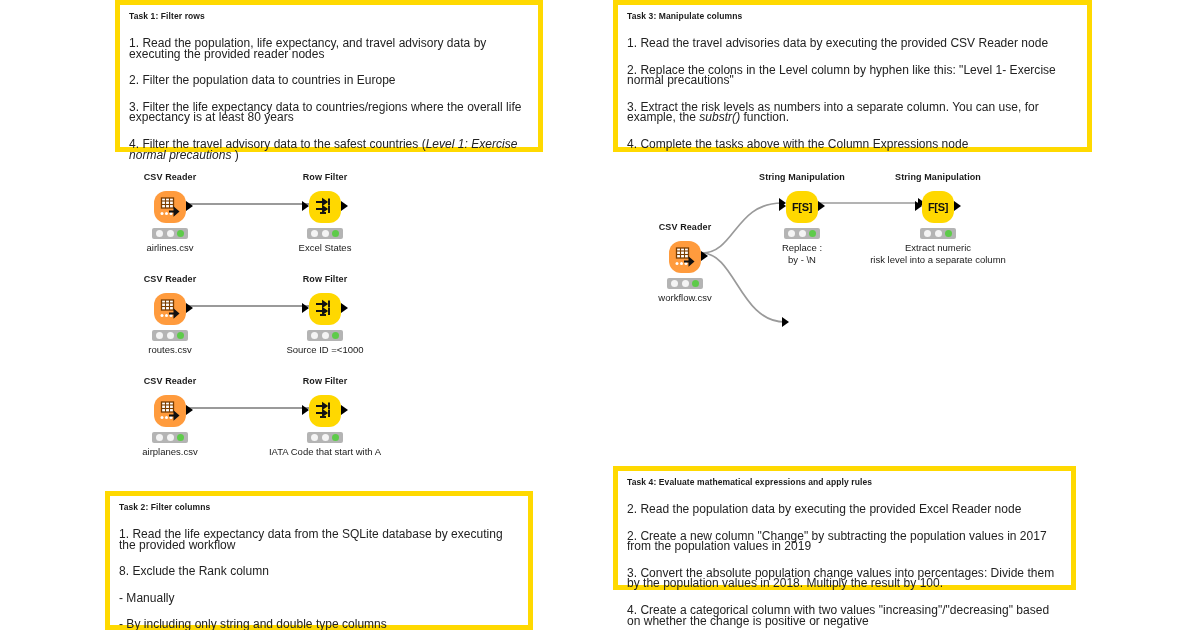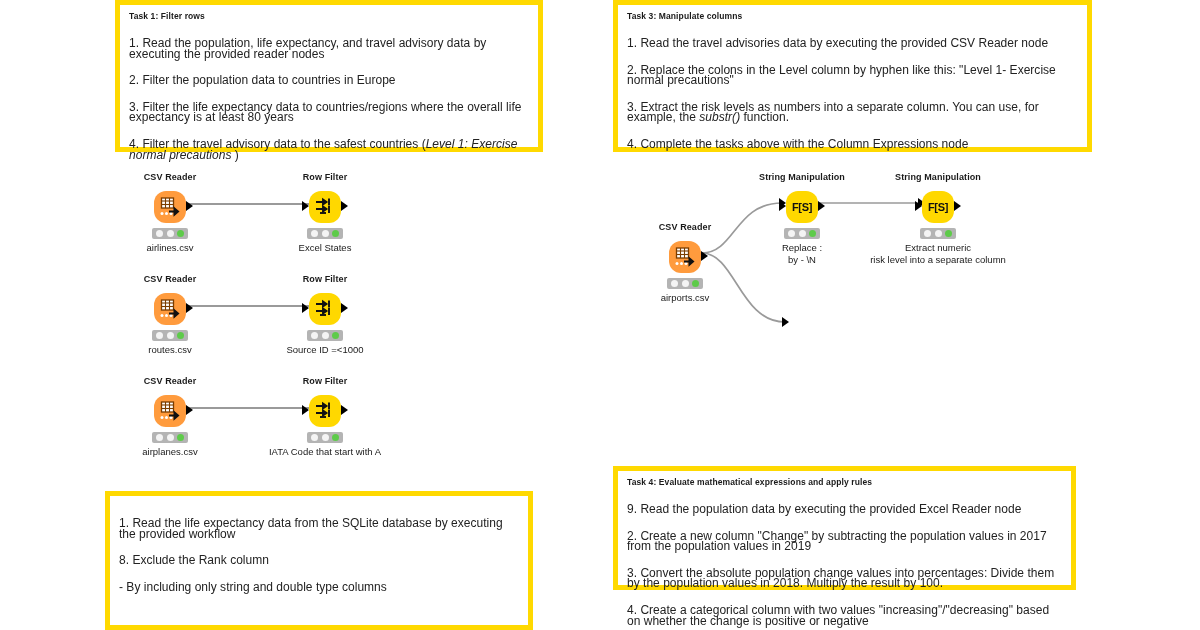--- a/index.html
+++ b/index.html
@@ -130,28 +130,30 @@
 
   <div class="task-box" style="left:613px; top:0px; width:479px; height:152px;">
     <div class="task-title">Task 3: Manipulate columns</div>
     <div class="task-line">1. Read the travel advisories data by executing the provided CSV Reader node</div>
     <div class="task-line">2. Replace the colons in the Level column by hyphen like this: "Level 1- Exercise normal precautions"</div>
     <div class="task-line">3. Extract the risk levels as numbers into a separate column. You can use, for example, the  <span class="it">substr()</span> function.</div>
     <div class="task-line">4. Complete the tasks above with the Column Expressions node</div>
   </div>
 
   <div class="task-box" style="left:105px; top:491px; width:428px; height:139px;">
+    <div class="task-title">Task 2: Filter columns</div>
     <div class="task-line">1. Read the life expectancy data from the SQLite database by executing the provided workflow</div>
     <div class="task-line">8. Exclude the Rank column</div>
+    <div class="task-line">- Manually</div>
     <div class="task-line">- By including only string and double type columns</div>
   </div>
 
   <div class="task-box" style="left:613px; top:466px; width:463px; height:124px;">
     <div class="task-title">Task 4: Evaluate mathematical expressions and apply rules</div>
-    <div class="task-line">9. Read the population data by executing the provided Excel Reader node</div>
+    <div class="task-line">2. Read the population data by executing the provided Excel Reader node</div>
     <div class="task-line">2. Create a new column "Change" by subtracting the population values in 2017 from the population values in 2019</div>
     <div class="task-line">3. Convert the absolute population change values into percentages: Divide them by the population values in 2018. Multiply the result by 100.</div>
     <div class="task-line">4. Create a categorical column with two values "increasing"/"decreasing" based on whether the change is positive or negative</div>
   </div>
 
   <div class="conn" style="left:189px; top:203px; width:140px;"></div>
   <div class="conn-arrow" style="left:325px; top:198px;"></div>
 
   <div class="node" style="left:129px; top:172px; width:82px; height:95px;">
     <div class="node-title">CSV Reader</div>
@@ -317,21 +319,21 @@
         <circle cx="13" cy="18.5" r="1.5" fill="#fff"></circle>
         <path d="M11 16.5 H19 M16.5 13.5 L20 16.5 L16.5 19.5 Z" stroke="#111" stroke-width="2" fill="#111"></path>
       </svg>
     </div>
     <div class="port out" style="left:57px;"></div>
     <div class="status">
       <span class="led"></span>
       <span class="led"></span>
       <span class="led green"></span>
     </div>
-    <div class="node-label">airports.csv</div>
+    <div class="node-label">workflow.csv</div>
   </div>
 
   <div class="node" style="left:761px; top:172px; width:82px; height:110px;">
     <div class="node-title">String Manipulation</div>
     <div class="node-body strman">
       <span style="font-size:11px; font-weight:bold; color:#111; font-family:'Liberation Sans', sans-serif; letter-spacing:-0.3px;">F[S]</span>
     </div>
     <div class="port in" style="left:18px;"></div>
     <div class="port out" style="left:57px;"></div>
     <div class="status">

